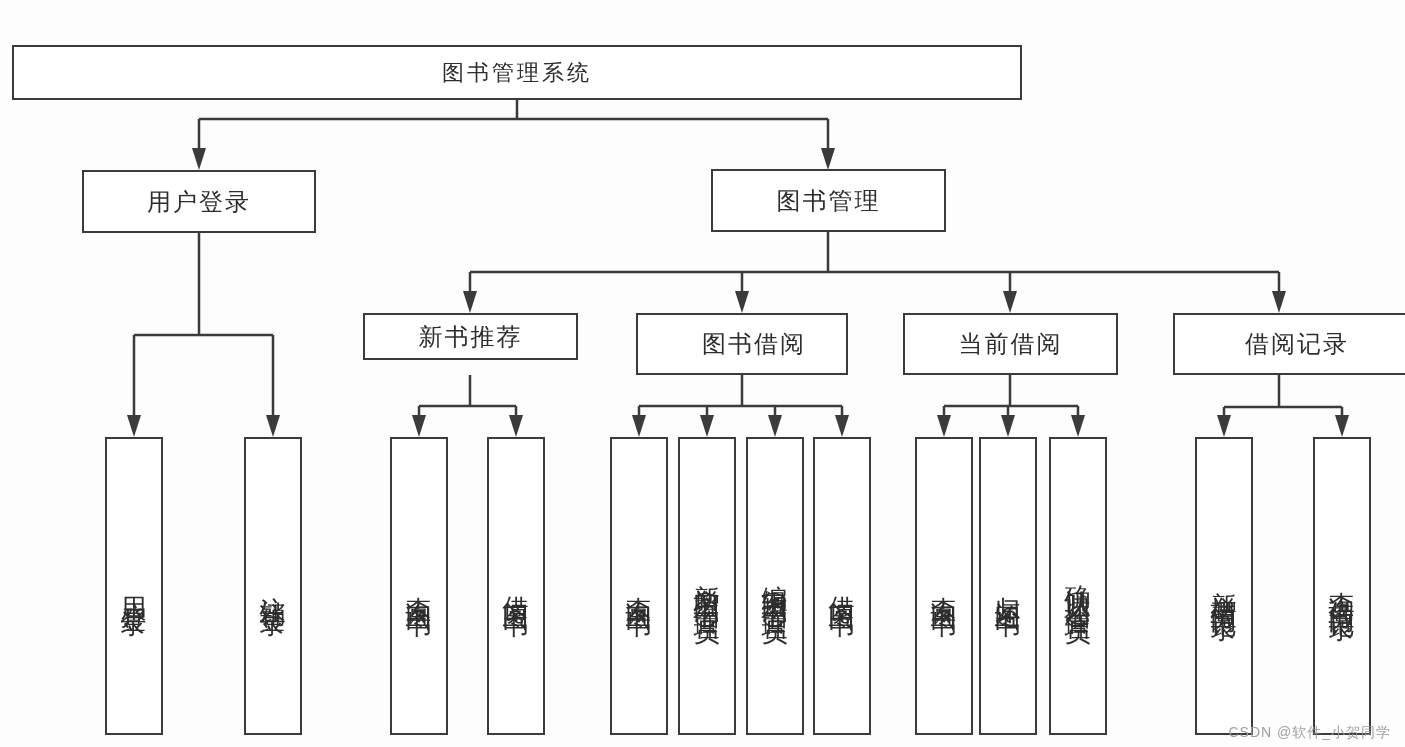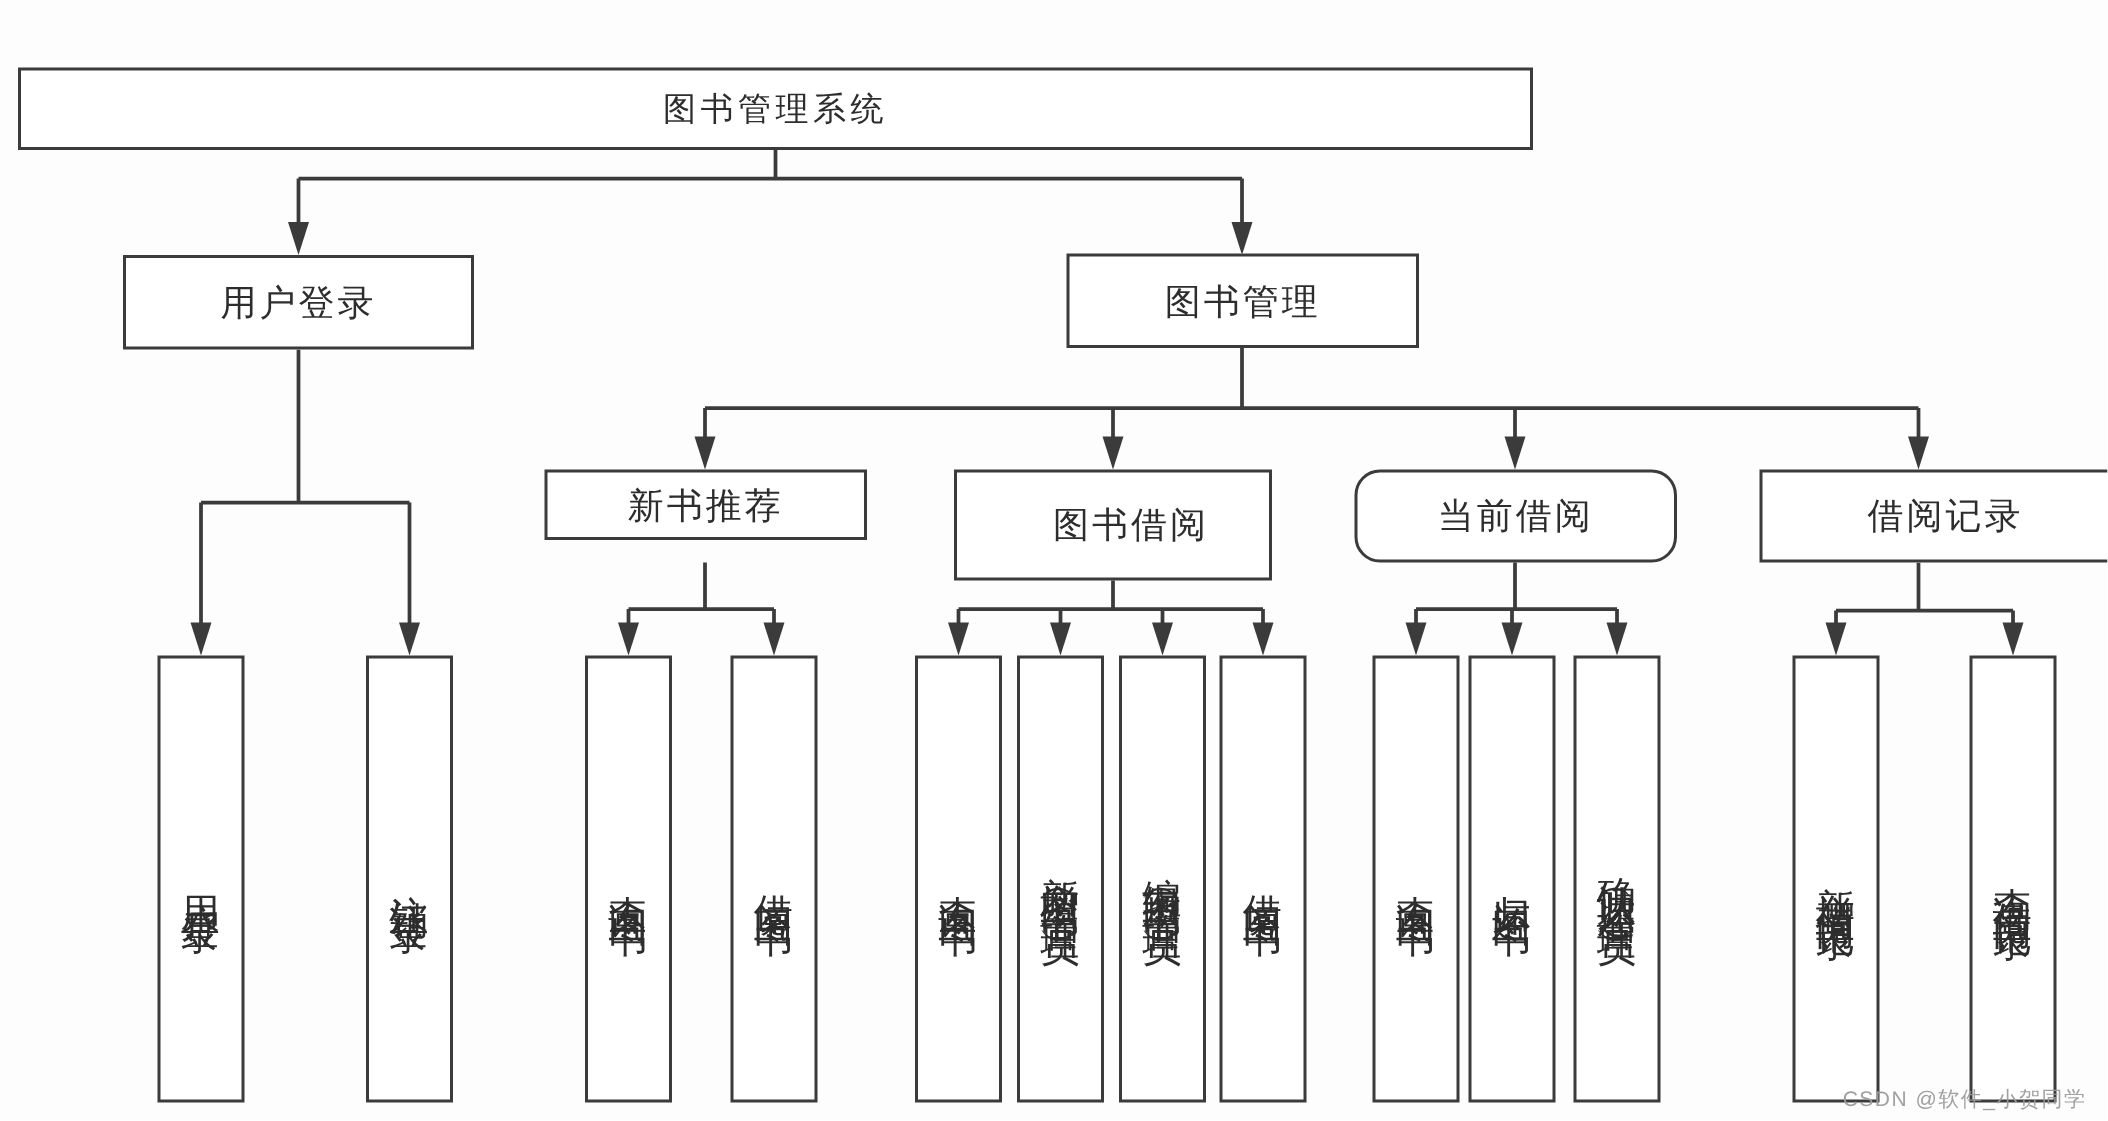--- a/index.html
+++ b/index.html
@@ -90,24 +90,24 @@
   <div class="node branch-node" style="left:82px;top:170px;width:234px;height:63px;">
     <span>用户登录</span>
   </div>
   <div class="node branch-node" style="left:711px;top:169px;width:235px;height:63px;text-align:right;">
     <span>图书管理</span>
   </div>
 
   <div class="node branch-node" style="left:363px;top:313px;width:215px;height:47px;">
     <span>新书推荐</span>
   </div>
-  <div class="node branch-node" style="left:636px;top:313px;width:212px;height:74px;padding-left:24px;">
+  <div class="node branch-node" style="left:636px;top:313px;width:212px;height:62px;padding-left:24px;">
     <span>图书借阅</span>
   </div>
-  <div class="node branch-node" style="left:903px;top:313px;width:215px;height:62px;border-radius:17px;">
+  <div class="node branch-node" style="left:903px;top:313px;width:215px;height:62px;">
     <span>当前借阅</span>
   </div>
   <div class="node branch-node" style="left:1173px;top:313px;width:248px;height:62px;">
     <span>借阅记录</span>
   </div>
 
   <div class="node leaf" style="left:105px;">
     <span>用户登录</span>
   </div>
   <div class="node leaf" style="left:244px;">

